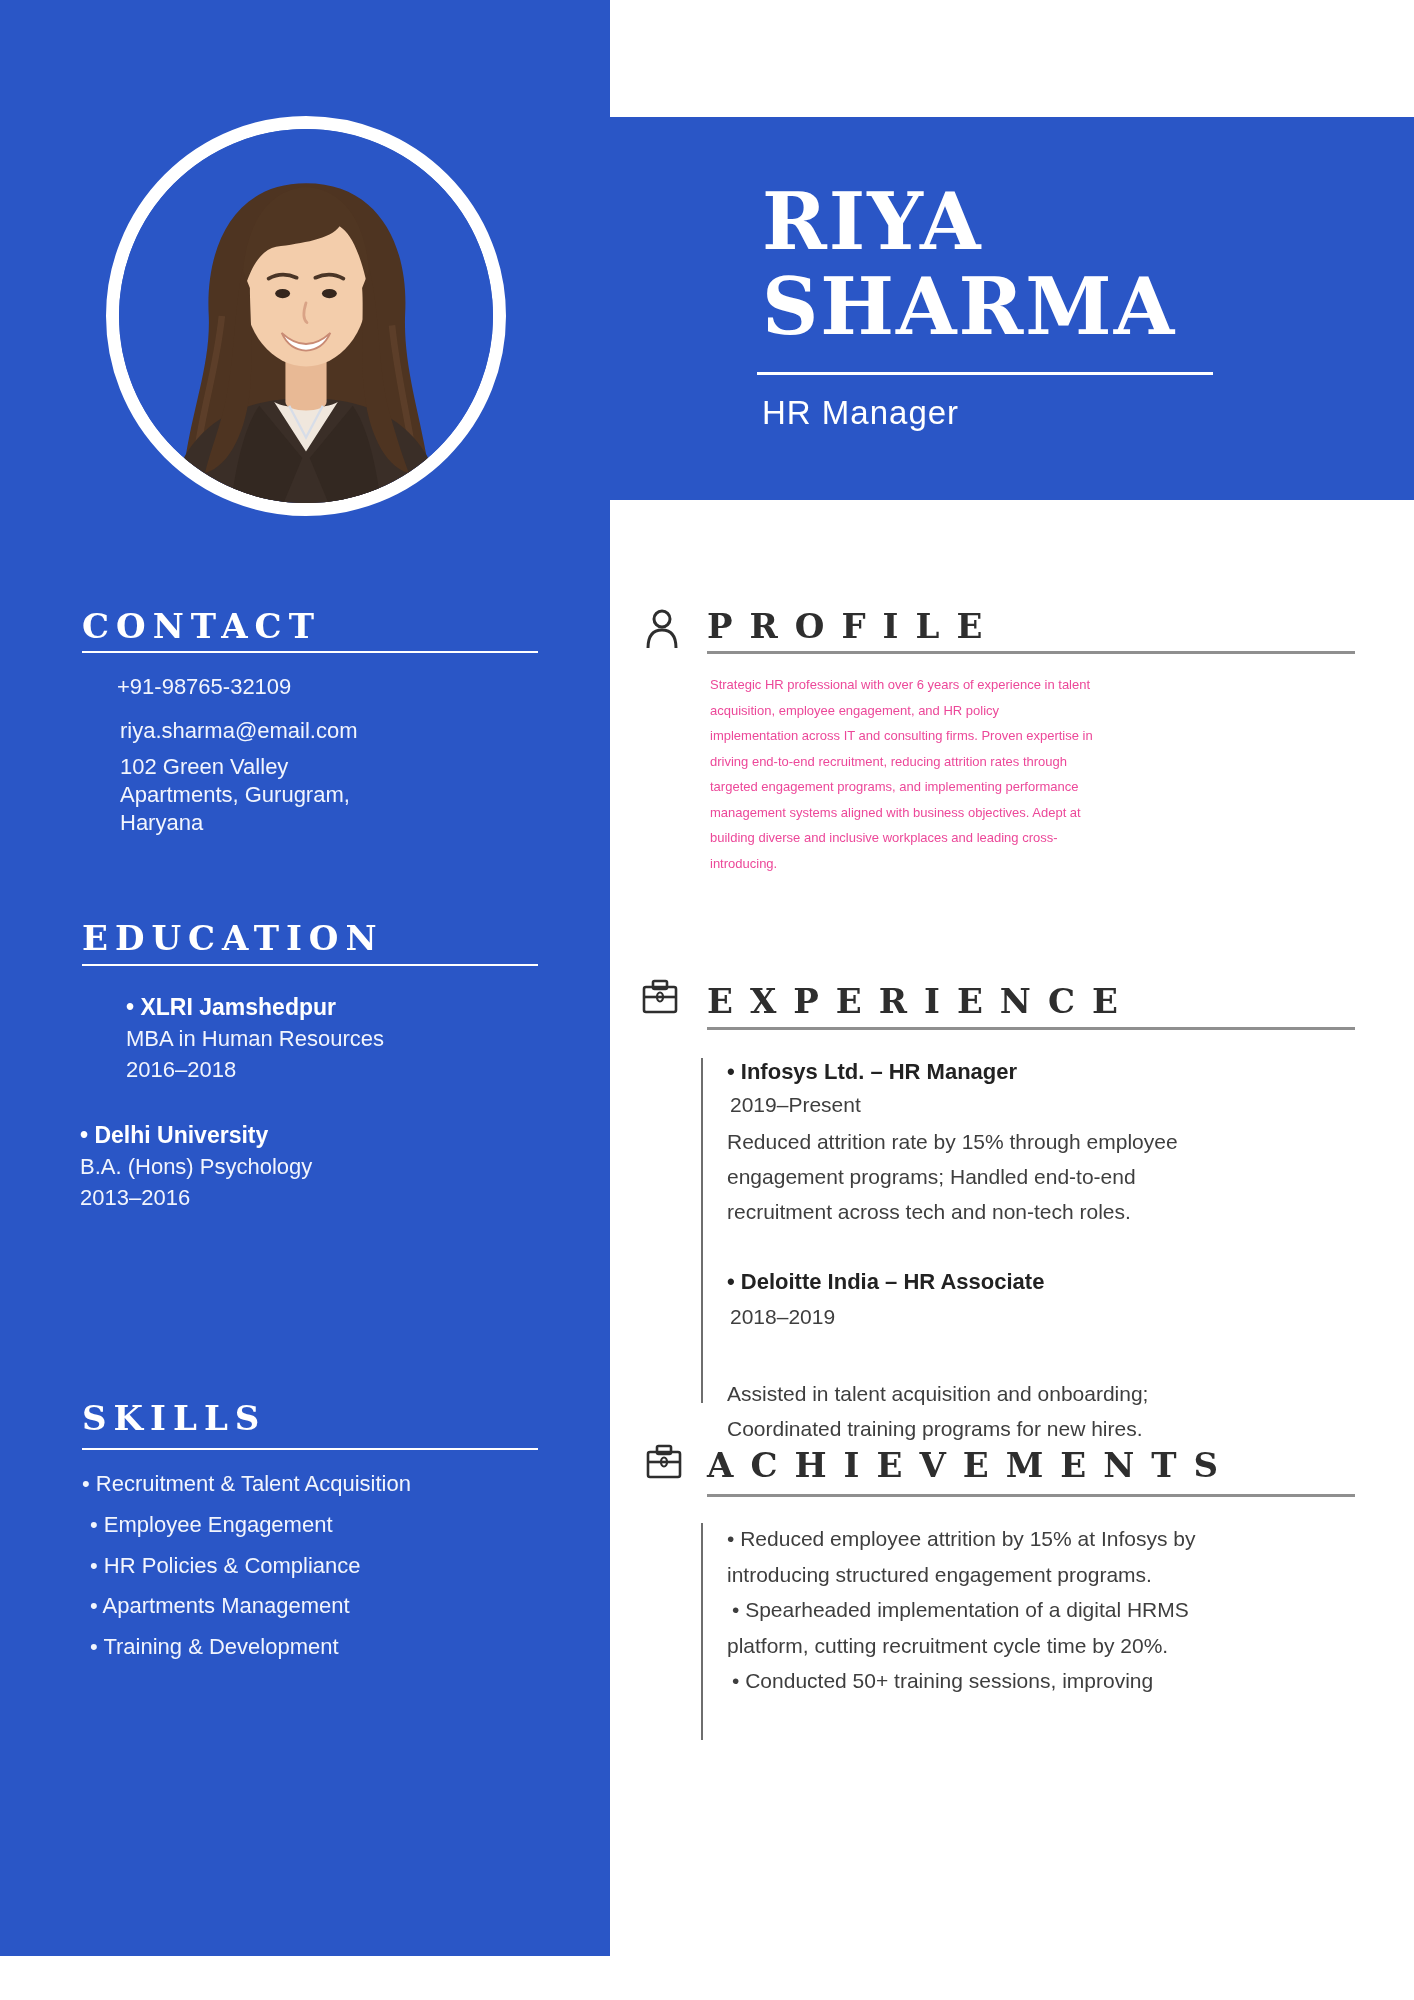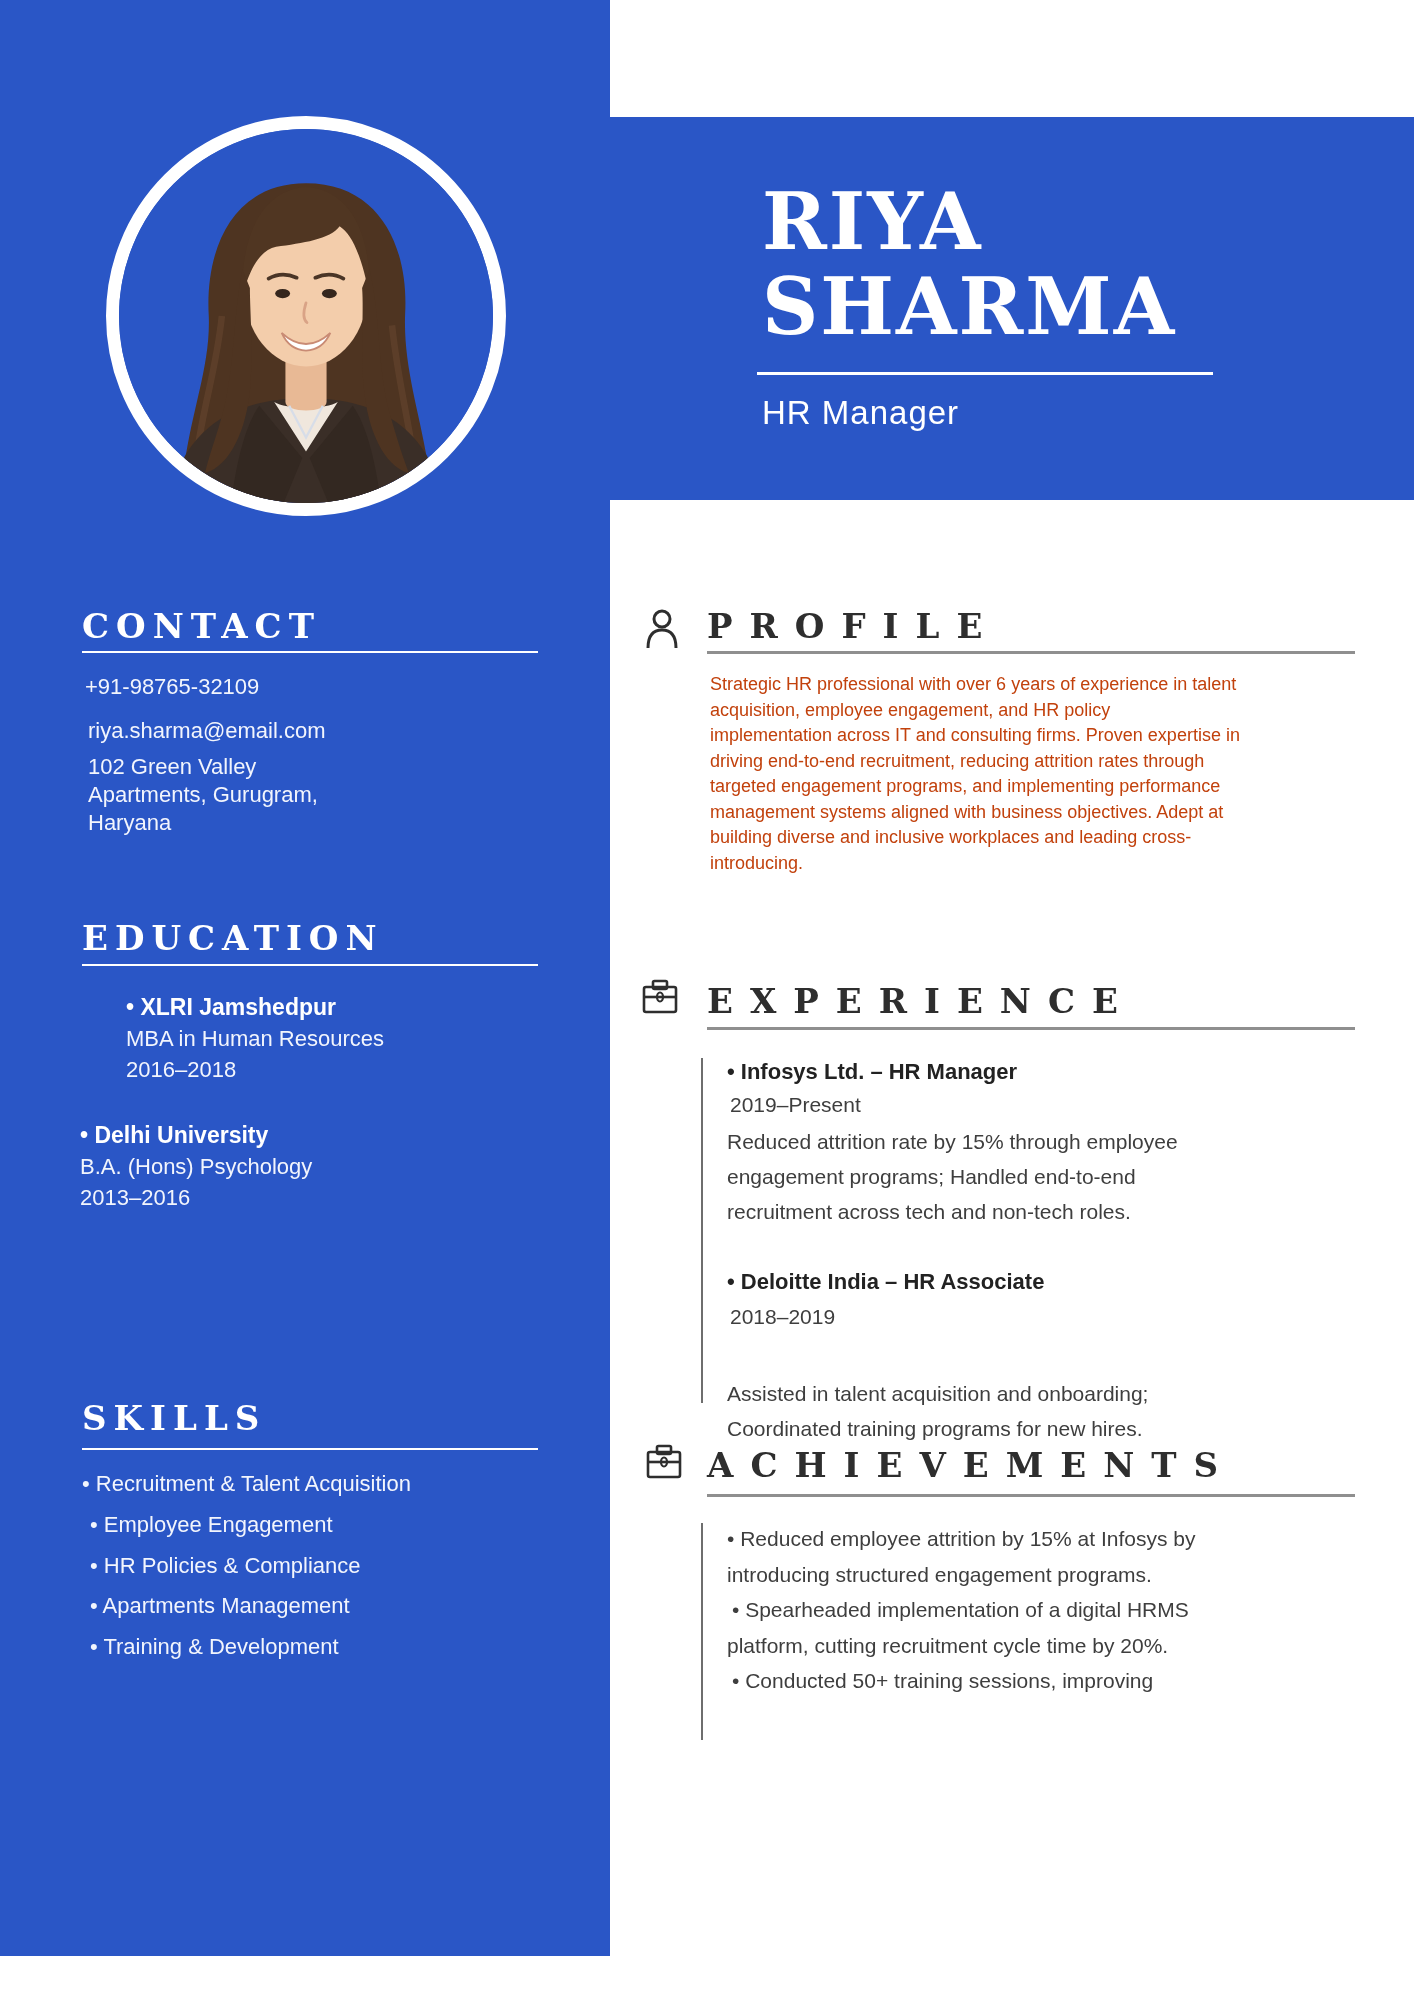--- a/index.html
+++ b/index.html
@@ -25,31 +25,31 @@
 
   
   .side-head{font-family:"DejaVu Serif","Liberation Serif",serif;font-weight:bold;
              font-size:34px;line-height:34px;letter-spacing:7px;color:#ffffff;white-space:nowrap;}
   .side-rule{width:456px;height:2px;background:#ffffff;}
   .main-head{font-family:"DejaVu Serif","Liberation Serif",serif;font-weight:bold;
              font-size:34px;line-height:34px;letter-spacing:17px;color:#2e2e2e;white-space:nowrap;}
   .main-rule{width:648px;height:3px;background:#8f8f8f;}
 
   
-  .side-text{color:#f2f5fd;font-size:22px;white-space:nowrap;}
+  .side-text{color:#f2f5fd;font-size:22px;white-space:nowrap;margin-left:32px;}
   .addr{line-height:28px;}
   .edu-entry{line-height:31px;font-size:22px;color:#f2f5fd;white-space:nowrap;}
   .edu-entry .edu-school{font-weight:bold;font-size:23px;color:#ffffff;}
   #skills-list{list-style:none;margin:0;padding:0;}
   #skills-list li{height:40.7px;display:flex;align-items:center;font-size:22px;
                   color:#f2f5fd;white-space:nowrap;}
   #skills-list li:not(:first-child){padding-left:8px;}
 
   
-  .para{font-size:18px;line-height:25.5px;color:#c2410c;white-space:nowrap;}
+  .para{font-size:13px;line-height:25.5px;color:#ec4899;white-space:nowrap;}
   .xp-title{font-size:22px;font-weight:bold;color:#222222;white-space:nowrap;}
   .xp-period{font-size:21px;color:#3e3e3e;white-space:nowrap;}
   .xp-body{font-size:21px;line-height:35.2px;color:#3e3e3e;white-space:nowrap;}
   .ach-body{font-size:21px;line-height:35.6px;color:#3e3e3e;white-space:nowrap;}
   .ach-body div:nth-child(3),.ach-body div:nth-child(5){padding-left:5px;}
   .vrule{width:2px;background:#6e6e6e;}
 
   .icon-box{width:38px;height:38px;}
   .icon-box svg{display:block;width:100%;height:100%;}
 </style>

